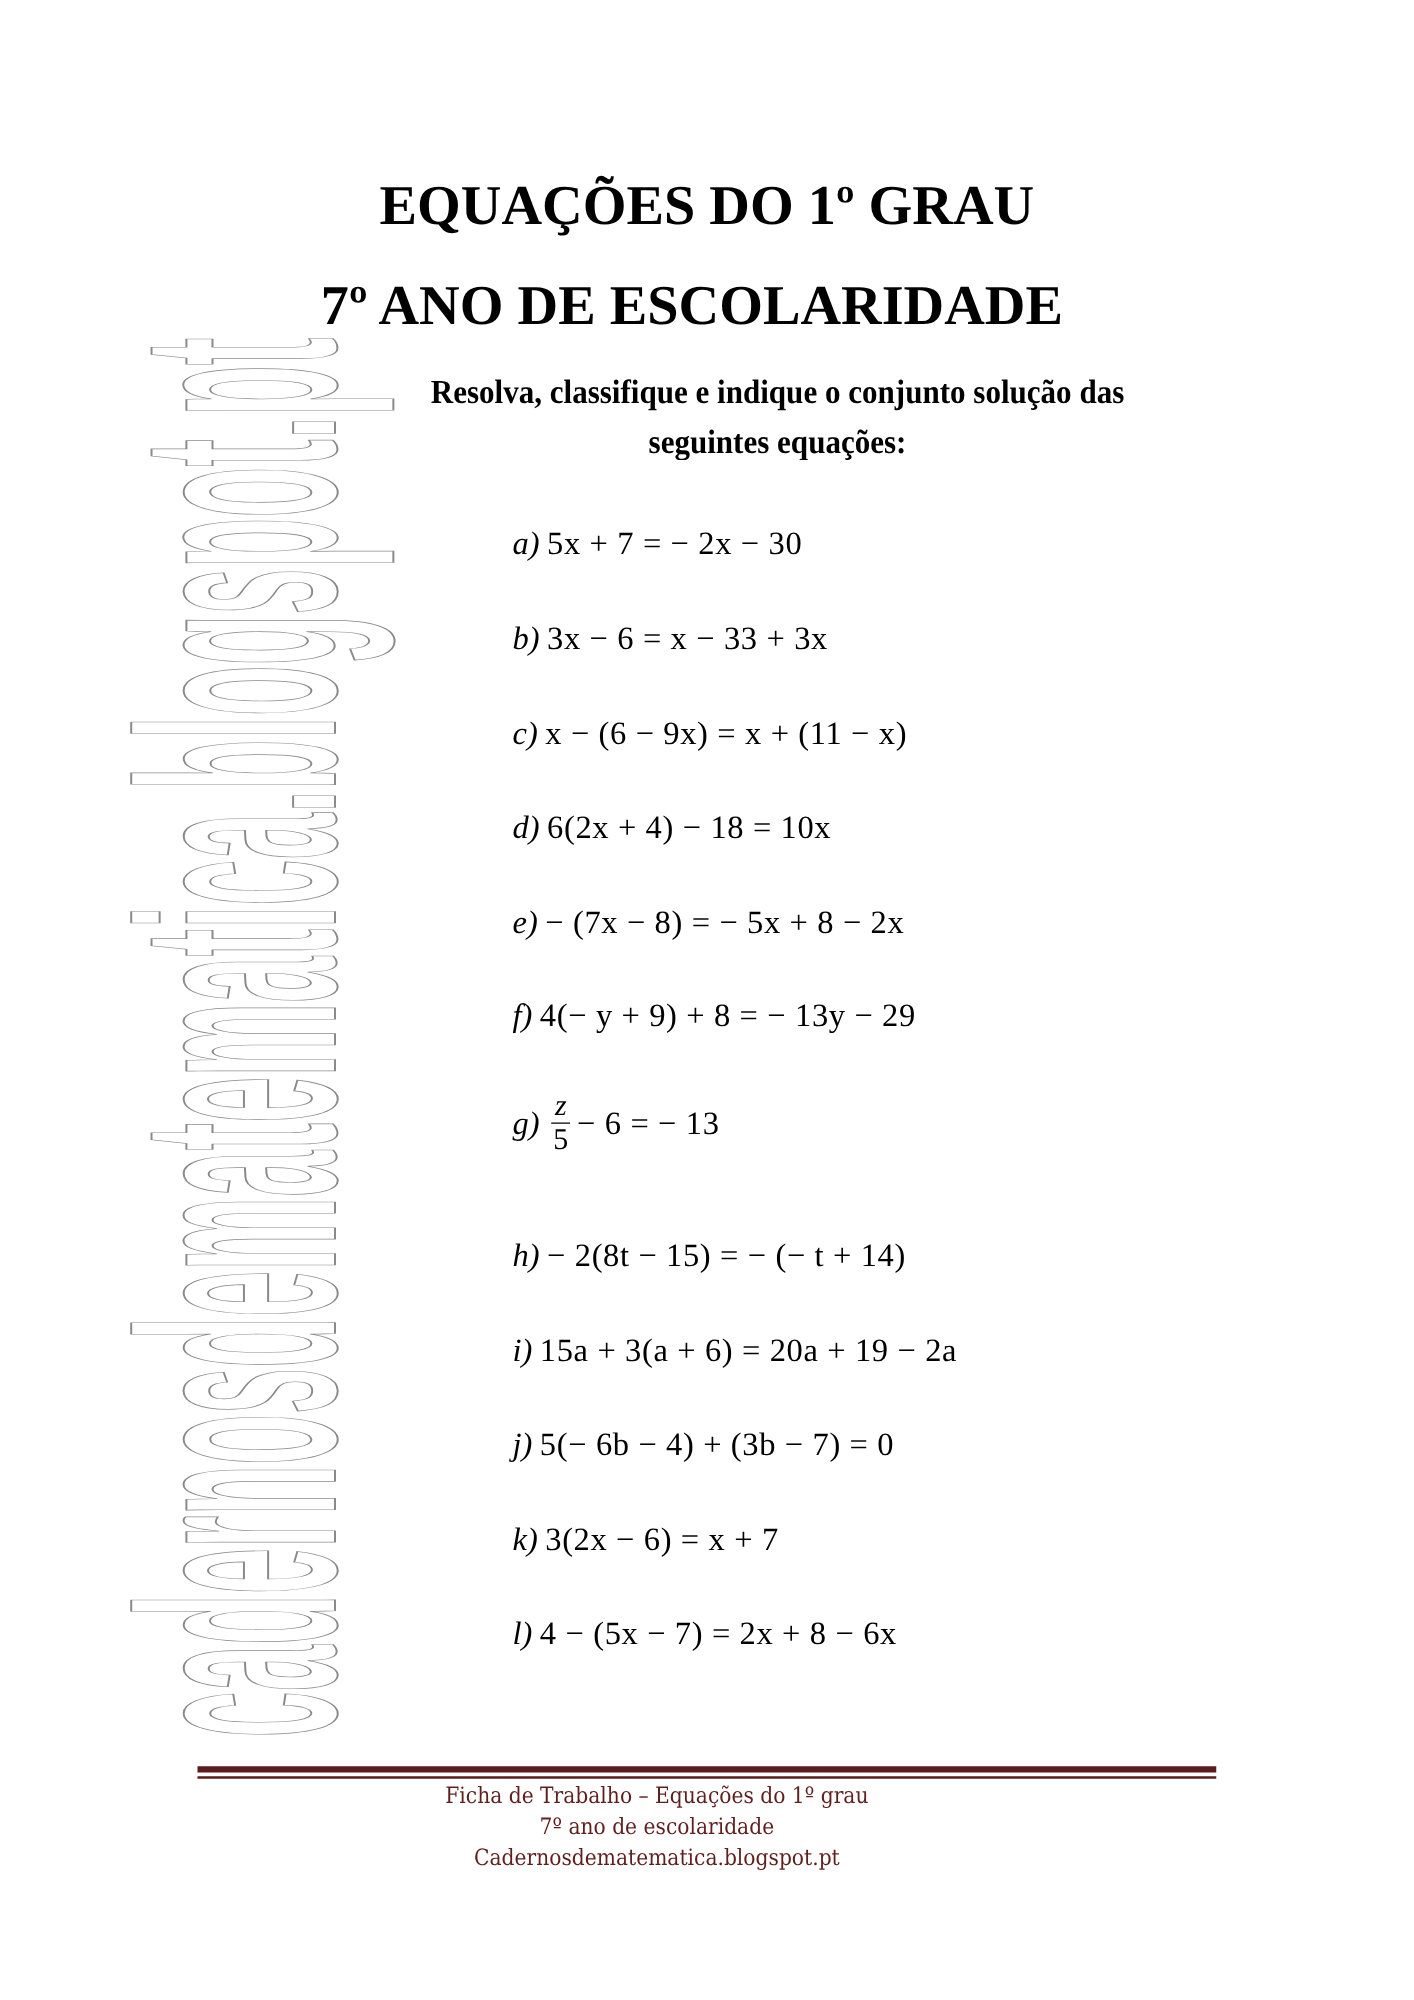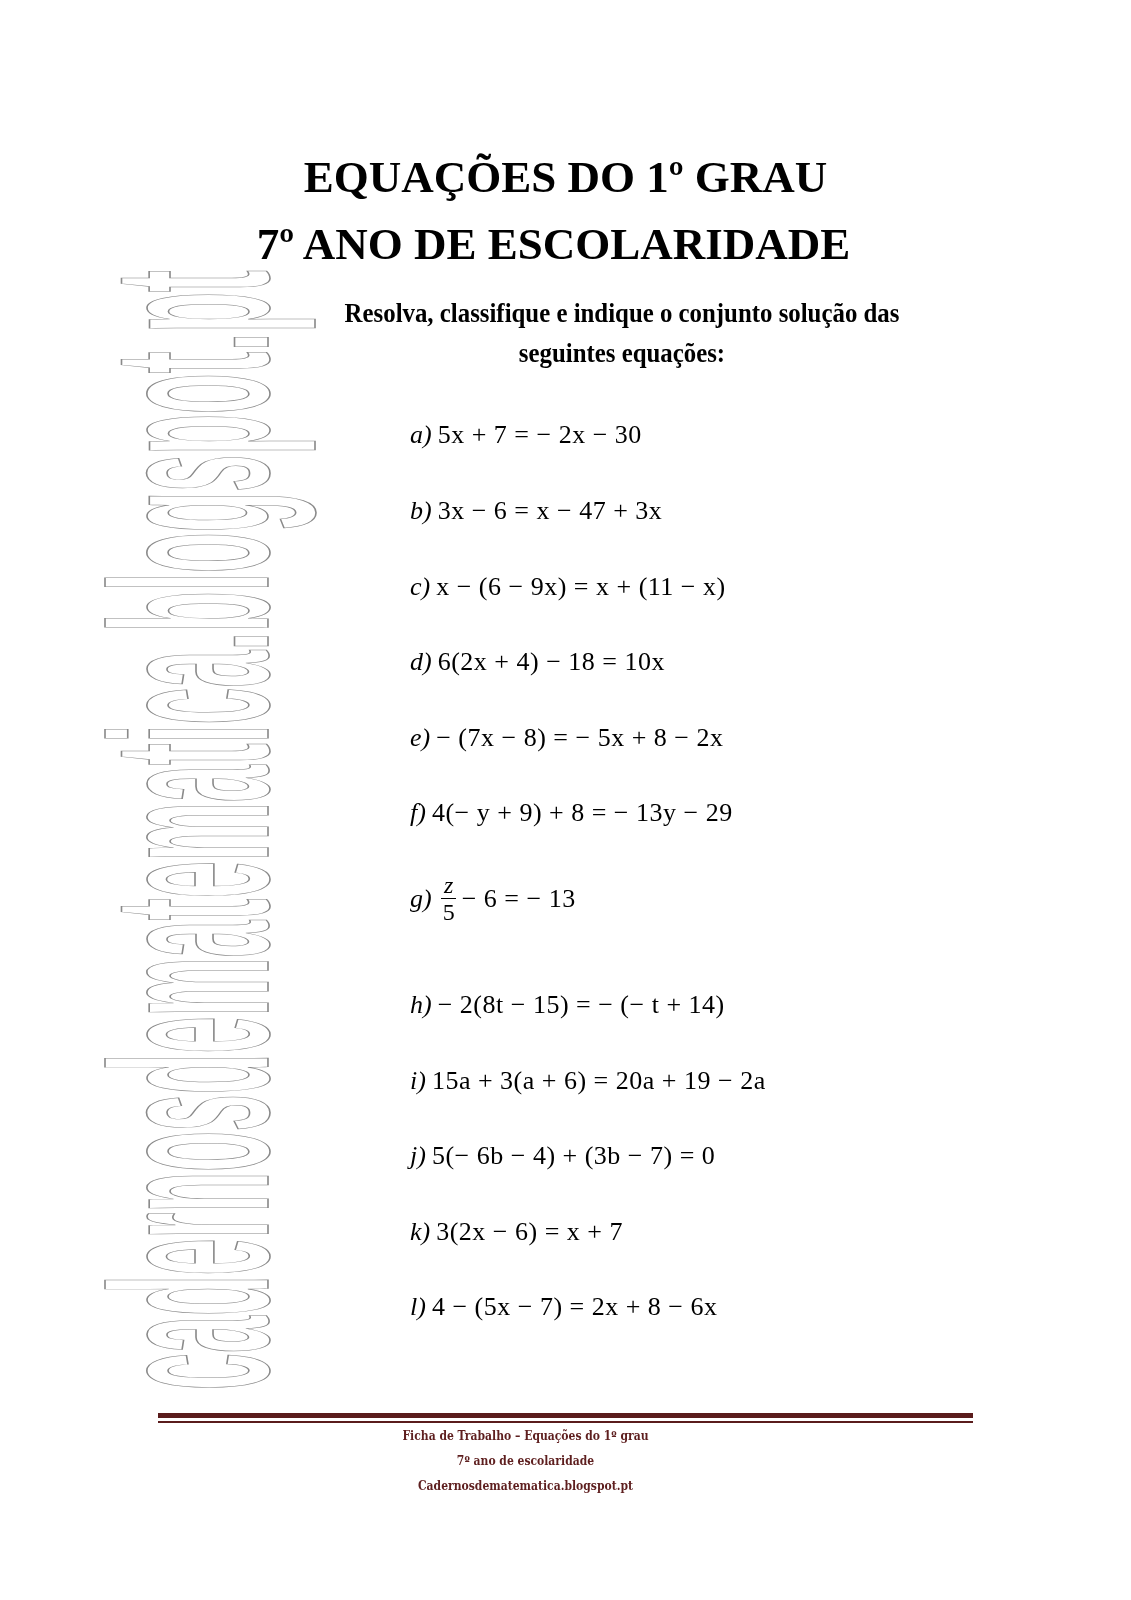--- a/index.html
+++ b/index.html
@@ -33,21 +33,21 @@
     .title {
       position: absolute;
       left: 0;
       width: 1131px;
       text-align: center;
       font-weight: bold;
       font-size: 45px;
       line-height: 1;
       letter-spacing: 0px;
     }
-    .title.t1 { top: 155px; left: 0px; width: 1131px; }
+    .title.t1 { top: 142px; left: 0px; width: 1131px; }
     .title.t2 { top: 222px; left: -12px; width: 1131px; }
     .instruction {
       position: absolute;
       left: 262px;
       top: 293px;
       width: 720px;
       text-align: center;
       font-weight: bold;
       font-size: 27px;
       line-height: 40px;
@@ -94,22 +94,22 @@
     }
     .rule.thick { top: 1413px; height: 5px; }
     .rule.thin { top: 1421px; height: 1.5px; }
     .footer {
       position: absolute;
       left: 0;
       width: 1051px;
       top: 1424px;
       text-align: center;
       font-family: "DejaVu Serif", serif;
-      font-weight: bold;
-      font-size: 12px;
+      font-weight: normal;
+      font-size: 18px;
       line-height: 25px;
       color: #5e1f1f;
     }
     .footer div { transform: scaleX(0.9); }
   </style>
 </head>
 <body>
 
 <div class="watermark">
   <svg width="1130" height="240" viewBox="0 0 1130 240">
@@ -125,21 +125,21 @@
   <div>seguintes equações:</div>
 </div>
 
 <div class="eq-list">
   <div class="eq" style="top:0px">
     <span class="lbl">a)</span>
     <span class="expr">5x + 7 = − 2x − 30</span>
   </div>
   <div class="eq" style="top:76px">
     <span class="lbl">b)</span>
-    <span class="expr">3x − 6 = x − 47 + 3x</span>
+    <span class="expr">3x − 6 = x − 33 + 3x</span>
   </div>
   <div class="eq" style="top:152px">
     <span class="lbl">c)</span>
     <span class="expr">x − (6 − 9x) = x + (11 − x)</span>
   </div>
   <div class="eq" style="top:227px">
     <span class="lbl">d)</span>
     <span class="expr">6(2x + 4) − 18 = 10x</span>
   </div>
   <div class="eq" style="top:303px">

